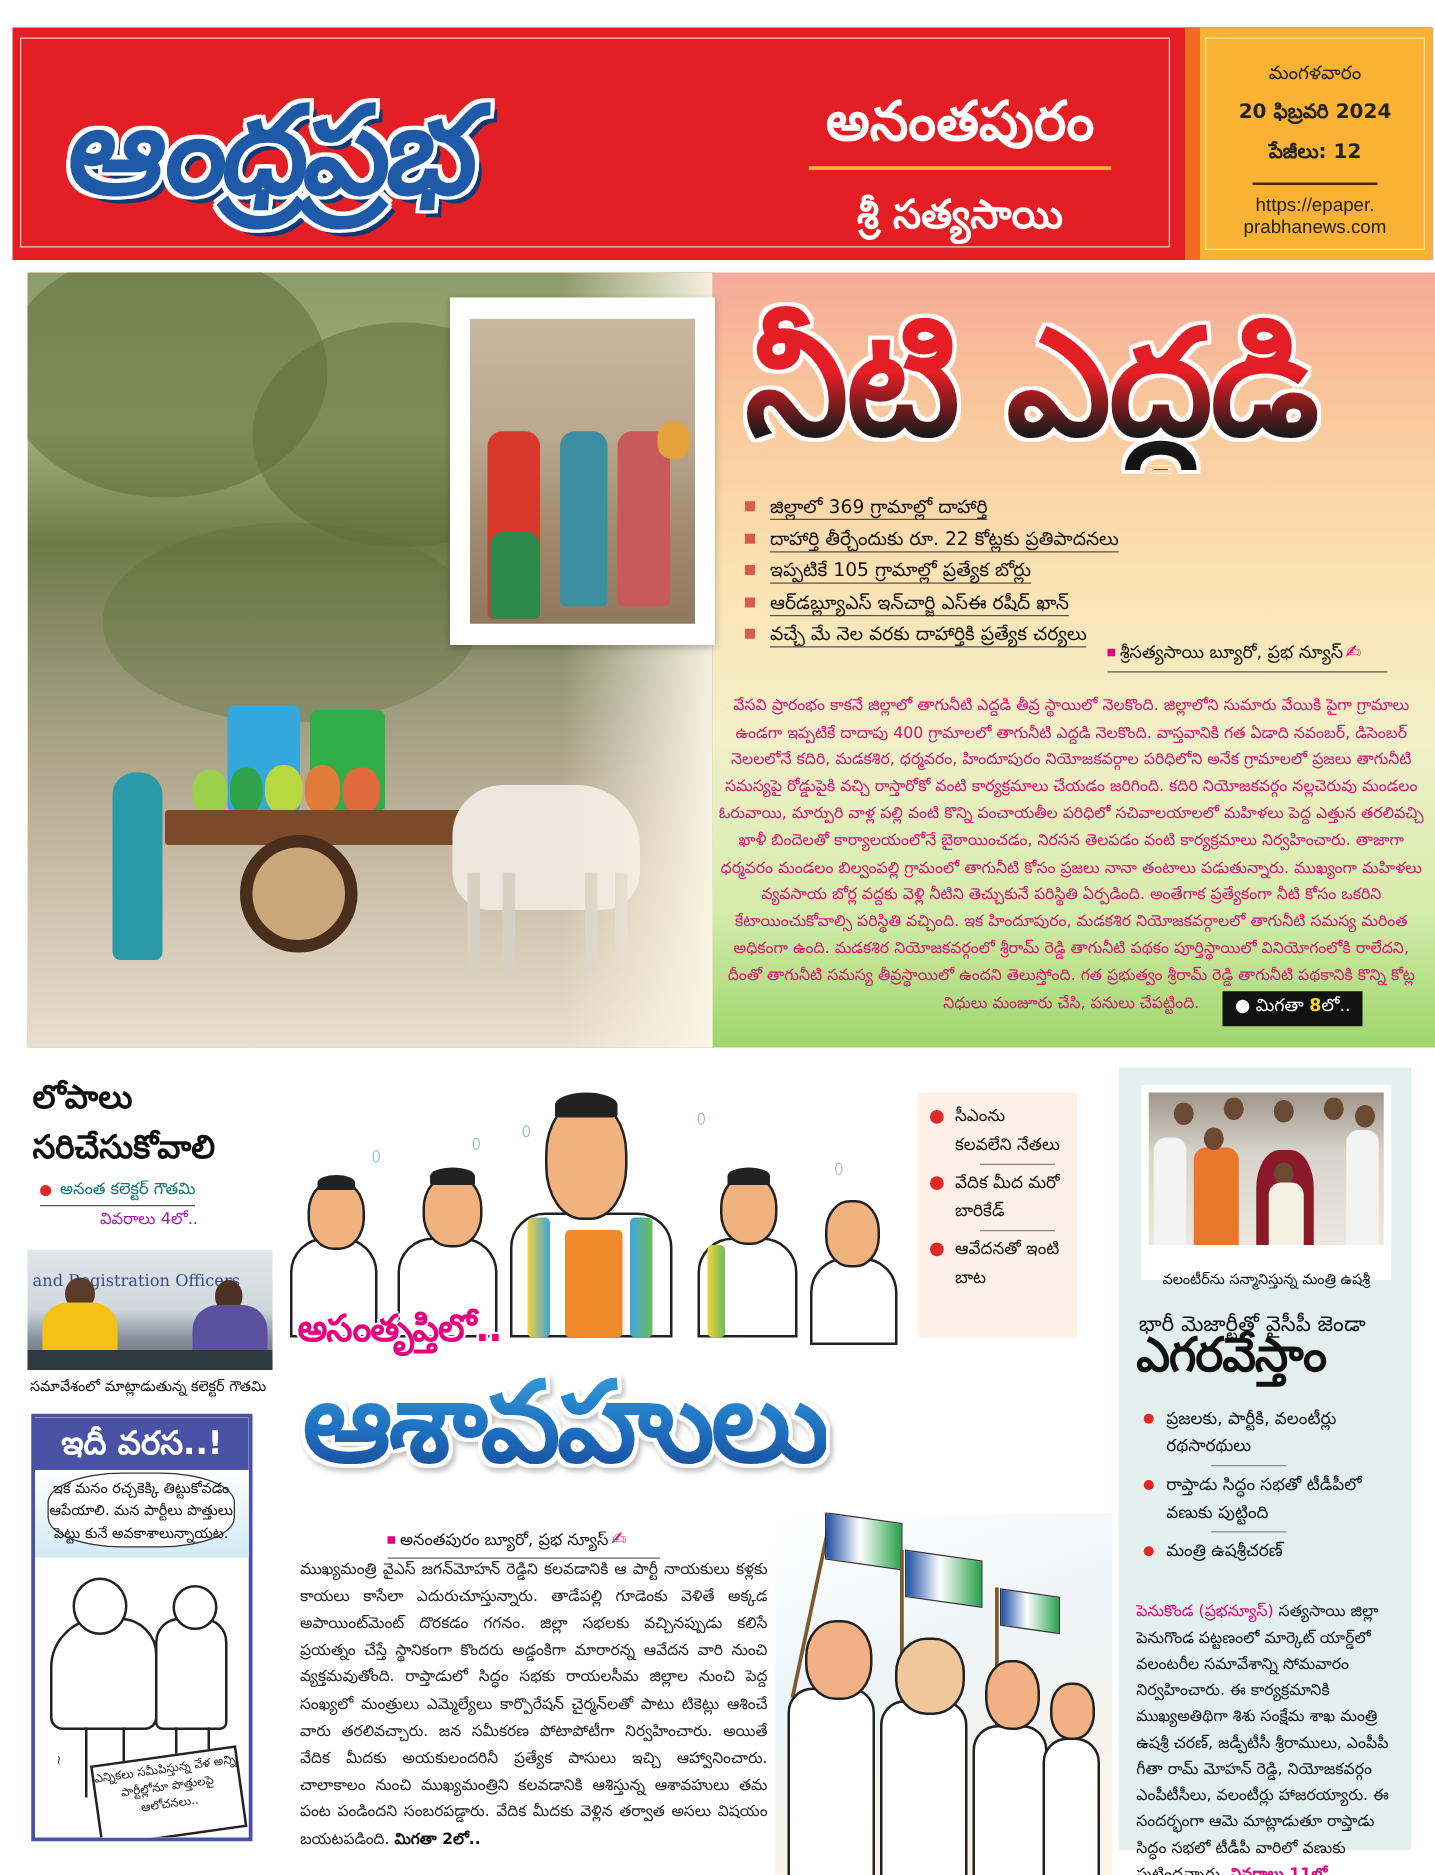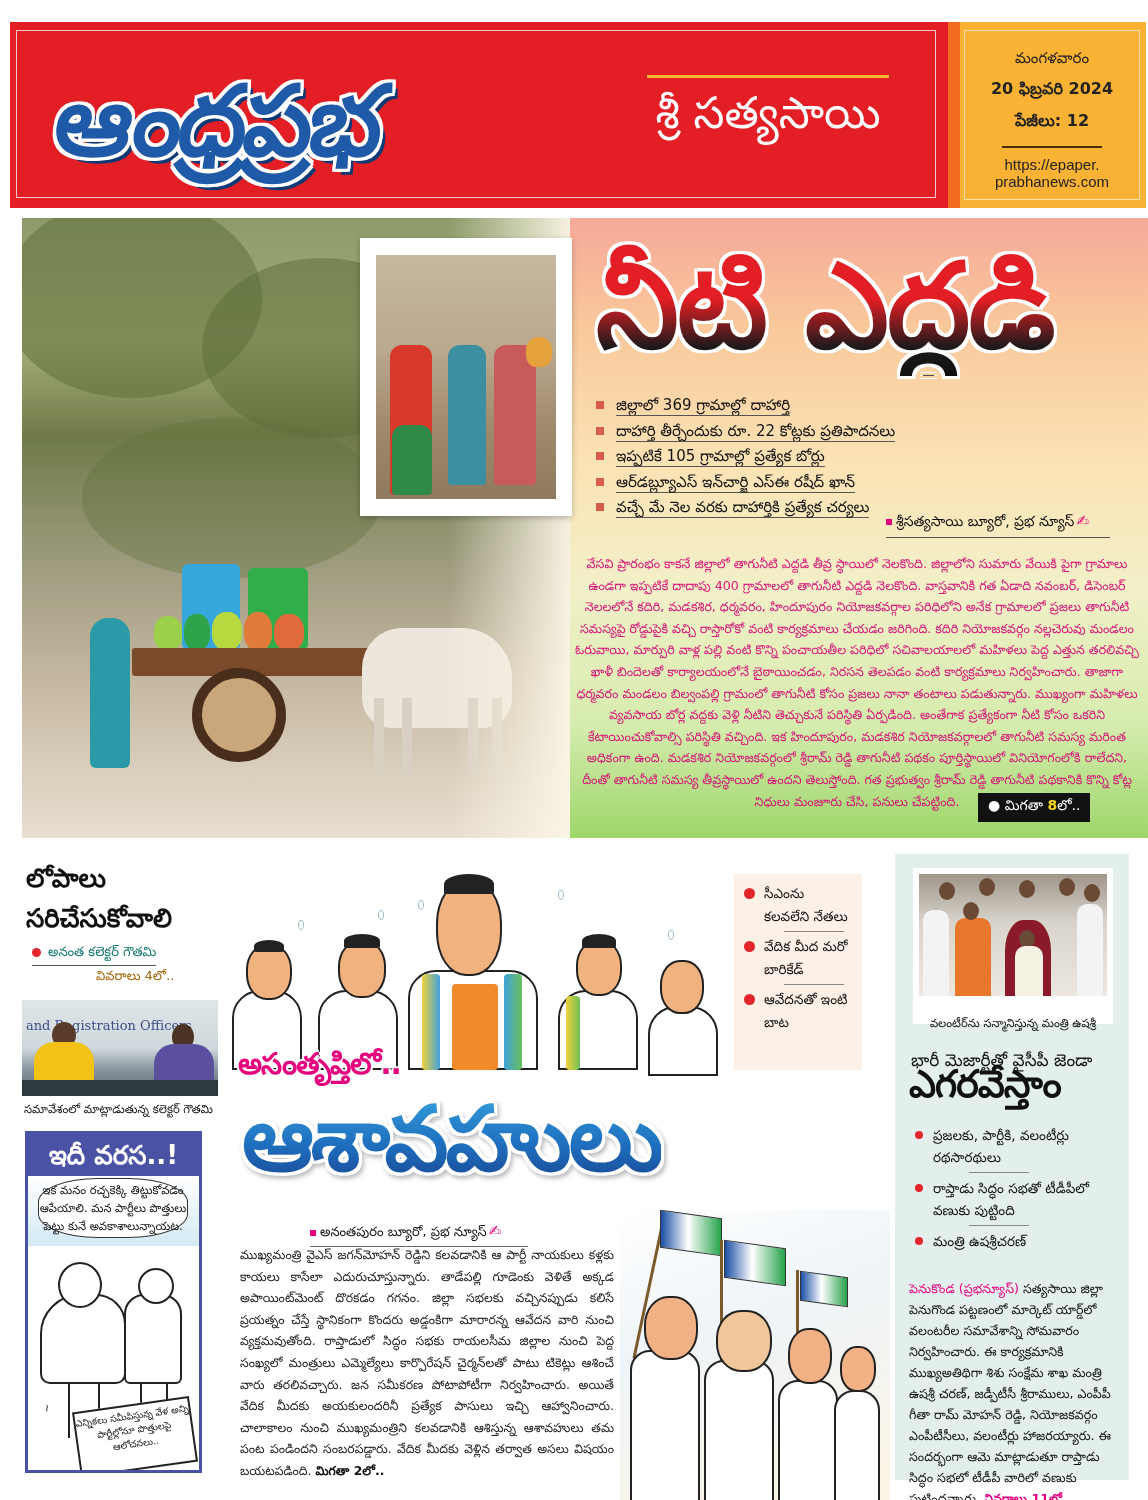--- a/index.html
+++ b/index.html
@@ -6,21 +6,21 @@
   body { width: 1148px; height: 1500px; background: #ffffff; font-family: "DejaVu Sans", sans-serif; position: relative; overflow: hidden; color: #1a1a1a; }
 
   
   .masthead { position: absolute; left: 10px; top: 22px; width: 1136px; height: 186px; background: #e31e24; }
   .masthead-inner { position: absolute; left: 6px; top: 8px; width: 920px; height: 168px; border: 1.5px solid #f5c9c9; }
   .logo { position: absolute; left: 38px; top: 30px; font-family: "DejaVu Sans", sans-serif; font-weight: bold; font-size: 98px; line-height: 120px; color: #1e5aa8; letter-spacing: -4px;
     text-shadow: 3px 0 #fff, -3px 0 #fff, 0 3px #fff, 0 -3px #fff, 3px 3px #fff, -3px -3px #fff, 3px -3px #fff, -3px 3px #fff, 6px 6px 0 #0d3a75; transform: skewX(-6deg); }
   .edition { position: absolute; left: 622px; top: 38px; width: 258px; text-align: center; color: #fff; }
   .edition .e1 { font-size: 44px; font-weight: bold; line-height: 58px; }
   .edition .divider { height: 3px; background: #f7b733; margin: 6px 8px; }
-  .edition .e2 { font-size: 44px; font-weight: normal; line-height: 58px; }
+  .edition .e2 { font-size: 32px; font-weight: bold; line-height: 58px; }
   .orange-strip { position: absolute; left: 938px; top: 0; width: 12px; height: 186px; background: #f26b21; }
   .datebox { position: absolute; left: 950px; top: 0; width: 186px; height: 186px; background: #f9b233; }
   .datebox-inner { position: absolute; left: 4px; top: 8px; right: 6px; bottom: 8px; border: 1.5px solid #fde3a7; text-align: center; color: #222; }
   .datebox .d-day { margin-top: 18px; font-size: 15px; }
   .datebox .d-date { margin-top: 9px; font-size: 16px; font-weight: bold; }
   .datebox .d-pages { margin-top: 9px; font-size: 16px; font-weight: bold; }
   .datebox .d-rule { width: 100px; height: 2px; background: #4a2a00; margin: 12px auto 8px; }
   .datebox .d-url { font-family: "Liberation Sans", sans-serif; font-size: 15px; line-height: 17px; color: #222; }
 
   
@@ -57,21 +57,21 @@
   .pen-icon { display: inline-block; color: #e6007e; font-size: 15px; margin-left: 2px; }
   .lead-body { position: absolute; left: 550px; top: 335px; width: 570px; text-align: center; font-size: 12.6px; line-height: 21.6px; color: #d6137a; }
   .more-box { position: absolute; left: 956px; top: 575px; background: #111; color: #fff; font-size: 14px; padding: 4px 10px 5px 10px; }
   .more-box .num { color: #f5d51c; font-weight: bold; }
 
   
   .left-col { position: absolute; left: 0; top: 850px; width: 228px; height: 650px; }
   .left-head { position: absolute; left: 26px; top: 8px; font-size: 26px; font-weight: bold; line-height: 40px; color: #111; }
   .left-sub { position: absolute; left: 32px; top: 94px; font-size: 13px; color: #0f766e; border-bottom: 1px solid #555; padding-bottom: 3px; padding-left: 16px; }
   .left-sub::before { content: ""; position: absolute; left: 0; top: 4px; width: 9px; height: 9px; border-radius: 50%; background: #e3262b; }
-  .left-more { position: absolute; left: 96px; top: 118px; font-size: 13px; color: #a16207; text-align: right; }
+  .left-more { position: absolute; left: 80px; top: 118px; font-size: 13px; color: #a21caf; text-align: right; }
   .meeting-photo { position: absolute; left: 22px; top: 150px; width: 196px; height: 96px; background: linear-gradient(180deg, #dfe6e9 0%, #cfd8dc 50%, #8a96a0 72%, #5b646b 100%); overflow: hidden; }
   .meeting-photo .banner-text { position: absolute; left: 4px; top: 18px; font-family: "DejaVu Serif", serif; font-size: 13px; color: #3d4e8a; white-space: nowrap; }
   .meeting-photo .p1 { position: absolute; left: 12px; top: 42px; width: 60px; height: 44px; background: #f3c214; border-radius: 20px 20px 2px 2px; }
   .meeting-photo .p1h { position: absolute; left: 30px; top: 22px; width: 24px; height: 26px; background: #5a3b2a; border-radius: 50%; }
   .meeting-photo .p2 { position: absolute; left: 132px; top: 44px; width: 60px; height: 40px; background: #5b4fa0; border-radius: 20px 20px 2px 2px; }
   .meeting-photo .p2h { position: absolute; left: 150px; top: 24px; width: 22px; height: 26px; background: #4a3224; border-radius: 50%; }
   .meeting-photo .desk { position: absolute; left: 0; top: 80px; width: 196px; height: 16px; background: #2f3a3f; }
   .left-caption { position: absolute; left: 24px; top: 252px; font-size: 11.5px; color: #111; white-space: nowrap; }
 
   .cartoon { position: absolute; left: 25px; top: 281px; width: 177px; height: 342px; border: 3px solid #4a52a5; background: #fff; overflow: hidden; }
@@ -133,20 +133,21 @@
   .right-body .dateline { color: #e6007e; }
   .right-body .more { color: #e6007e; font-weight: bold; }
 </style>
 </head>
 <body>
 
 <header class="masthead">
   <div class="masthead-inner">
     <div class="logo">ఆంధ్రప్రభ</div>
     <div class="edition">
+      <div class="e1">అనంతపురం</div>
       <div class="divider"></div>
       <div class="e2">శ్రీ సత్యసాయి</div>
     </div>
   </div>
   <div class="orange-strip"></div>
   <div class="datebox">
     <div class="datebox-inner">
       <div class="d-day">మంగళవారం</div>
       <div class="d-date">20 ఫిబ్రవరి 2024</div>
       <div class="d-pages">పేజీలు: 12</div>

